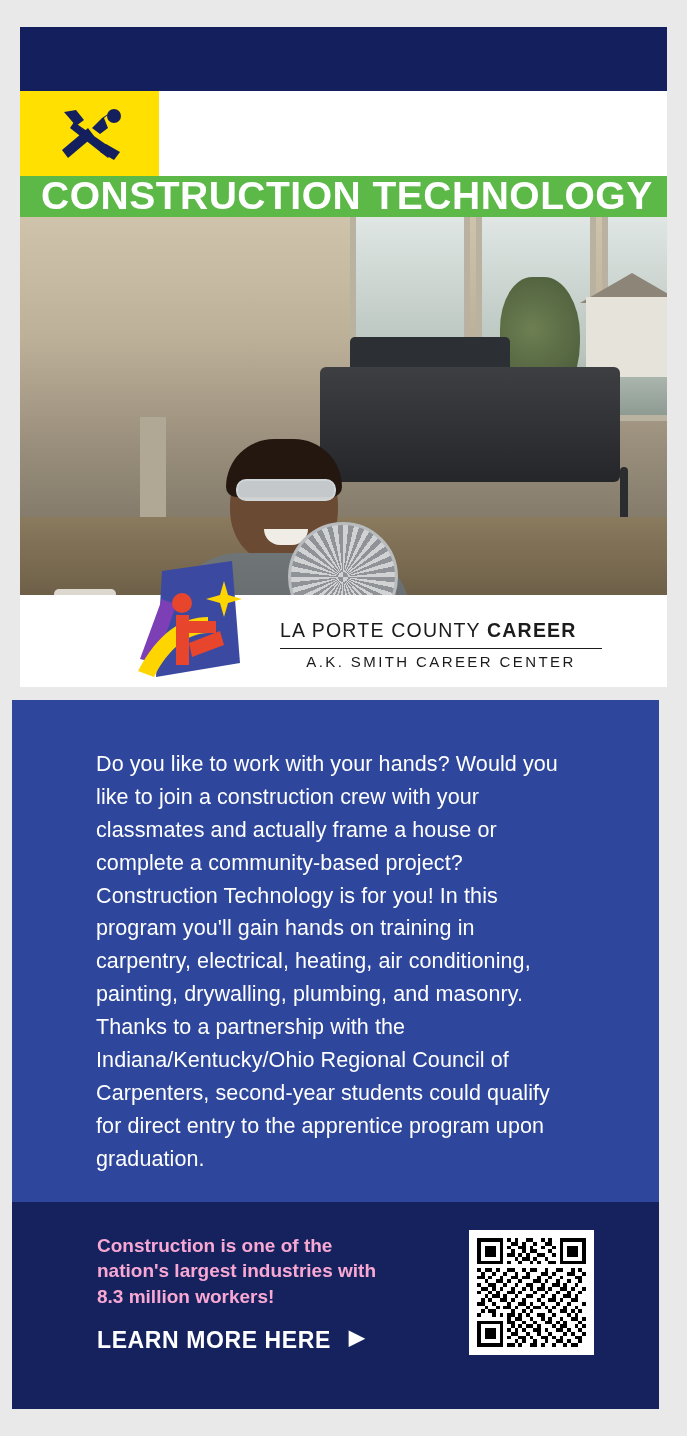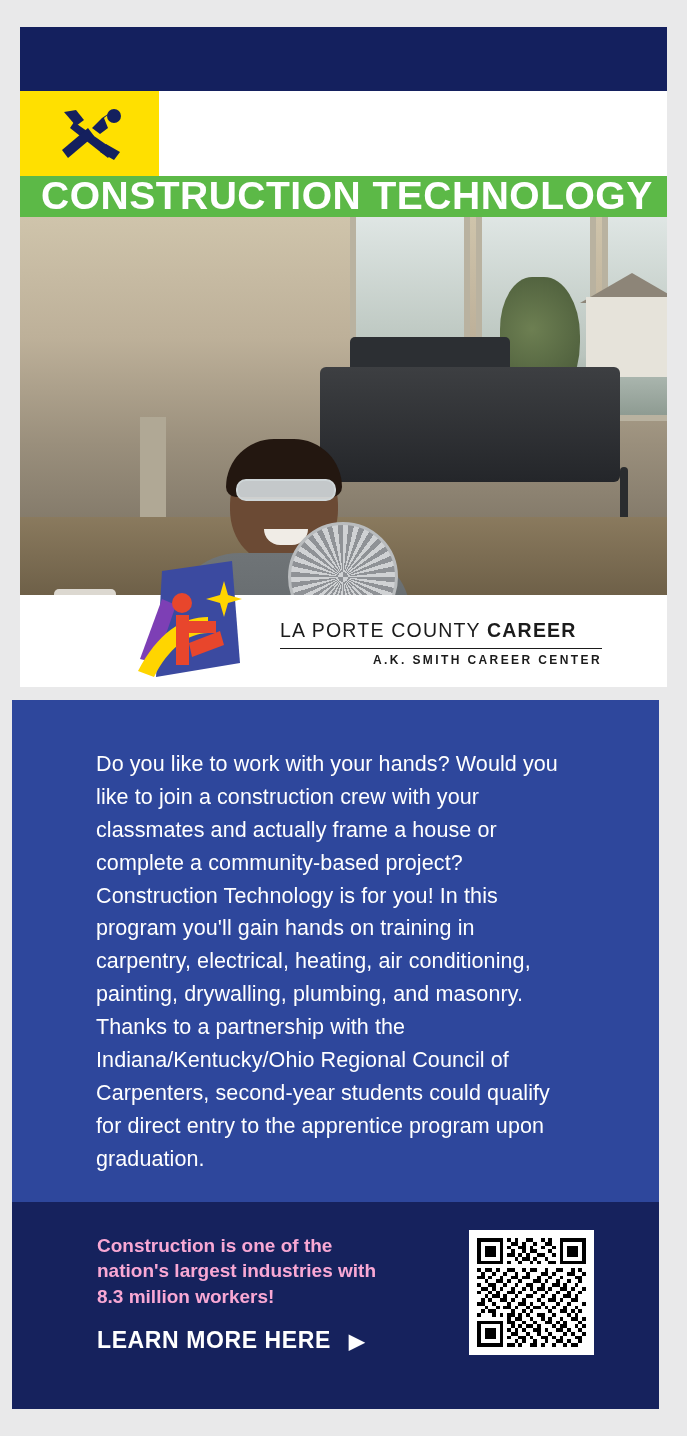--- a/index.html
+++ b/index.html
@@ -159,22 +159,22 @@
   }
   .logo-line1 {
     font-size: 19.5px; color: #1b1b1b; letter-spacing: 1.2px;
     line-height: 1.35;
   }
   .logo-line1 b { font-weight: bold; }
   .logo-rule {
     width: 322px; height: 1px; background: #1b1b1b; margin: 5px 0 4px 0;
   }
   .logo-sub {
-    font-size: 12px; color: #1b1b1b; letter-spacing: 2.4px;
-    text-align: right; width: 322px; font-weight: bold;
+    font-size: 15px; color: #1b1b1b; letter-spacing: 2.4px;
+    text-align: center; width: 322px;
   }
   
   .card-body {
     position: absolute; left: 12px; top: 700px;
     width: 647px; height: 709px;
     background: #2e479c;
   }
   .body-text {
     position: absolute; left: 84px; top: 48px;
     width: 470px;
@@ -189,21 +189,21 @@
     background: #16225d;
   }
   .footer-head {
     position: absolute; left: 85px; top: 31px;
     width: 305px;
     color: #f9a8d4; font-size: 19px; font-weight: bold; line-height: 1.33;
   }
   .footer-cta {
     position: absolute; left: 85px; top: 125px;
     color: #ffffff; font-size: 23px; font-weight: bold; letter-spacing: 0.6px;
-    display: flex; align-items: center; gap: 18px;
+    display: flex; align-items: flex-start; gap: 18px;
   }
   .cta-arrow { font-size: 20px; line-height: 1; }
   .qr {
     position: absolute; left: 457px; top: 28px;
     width: 125px; height: 125px;
     background: #ffffff; padding: 8px;
   }
   .qr svg { display: block; }
 </style>
 </head>

